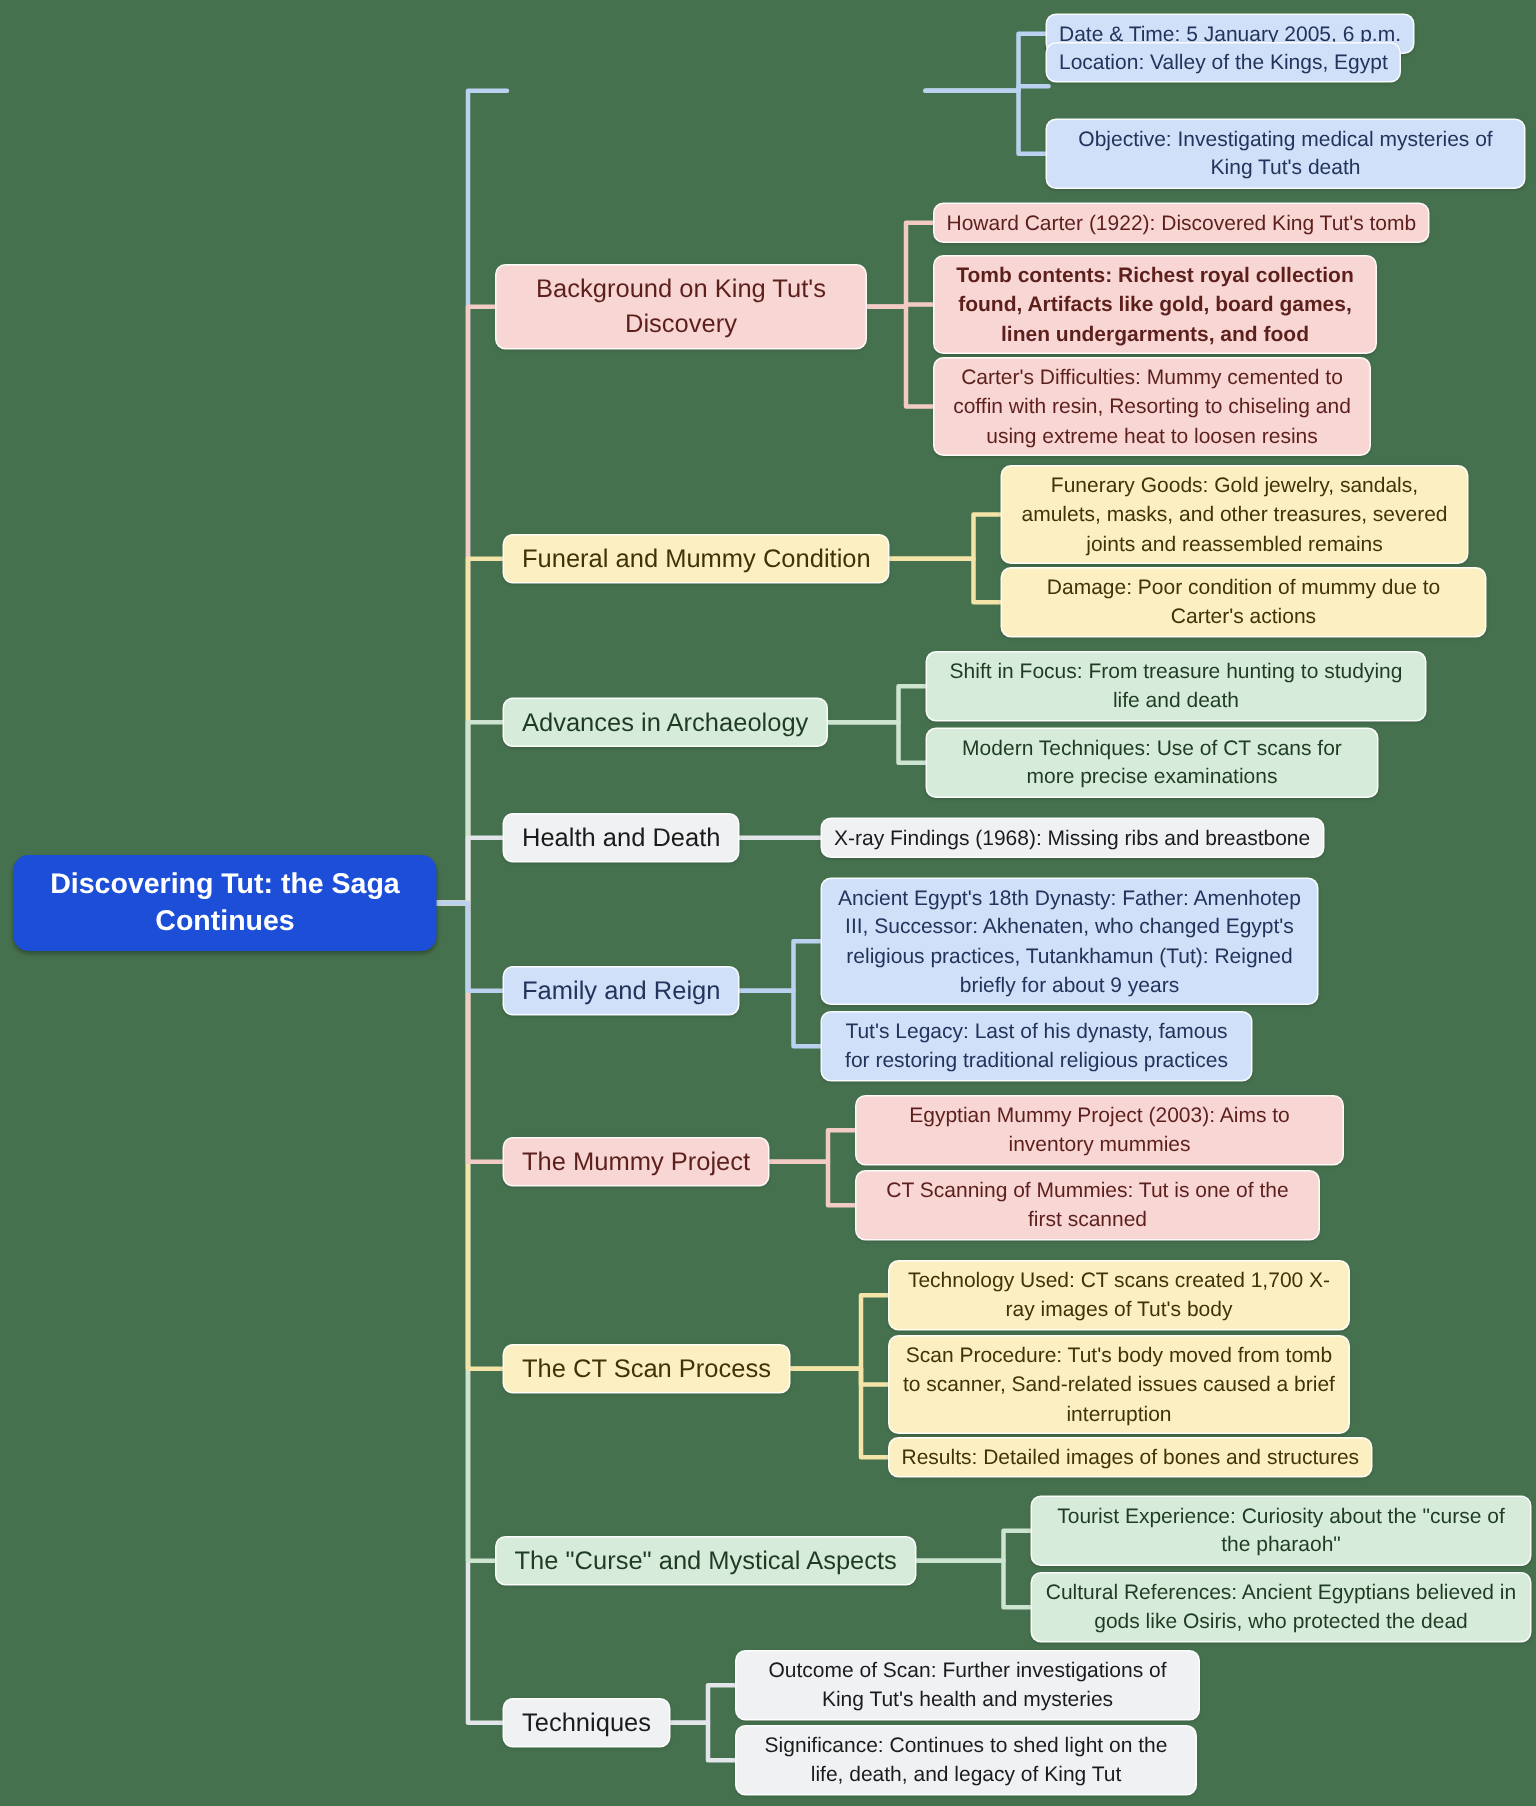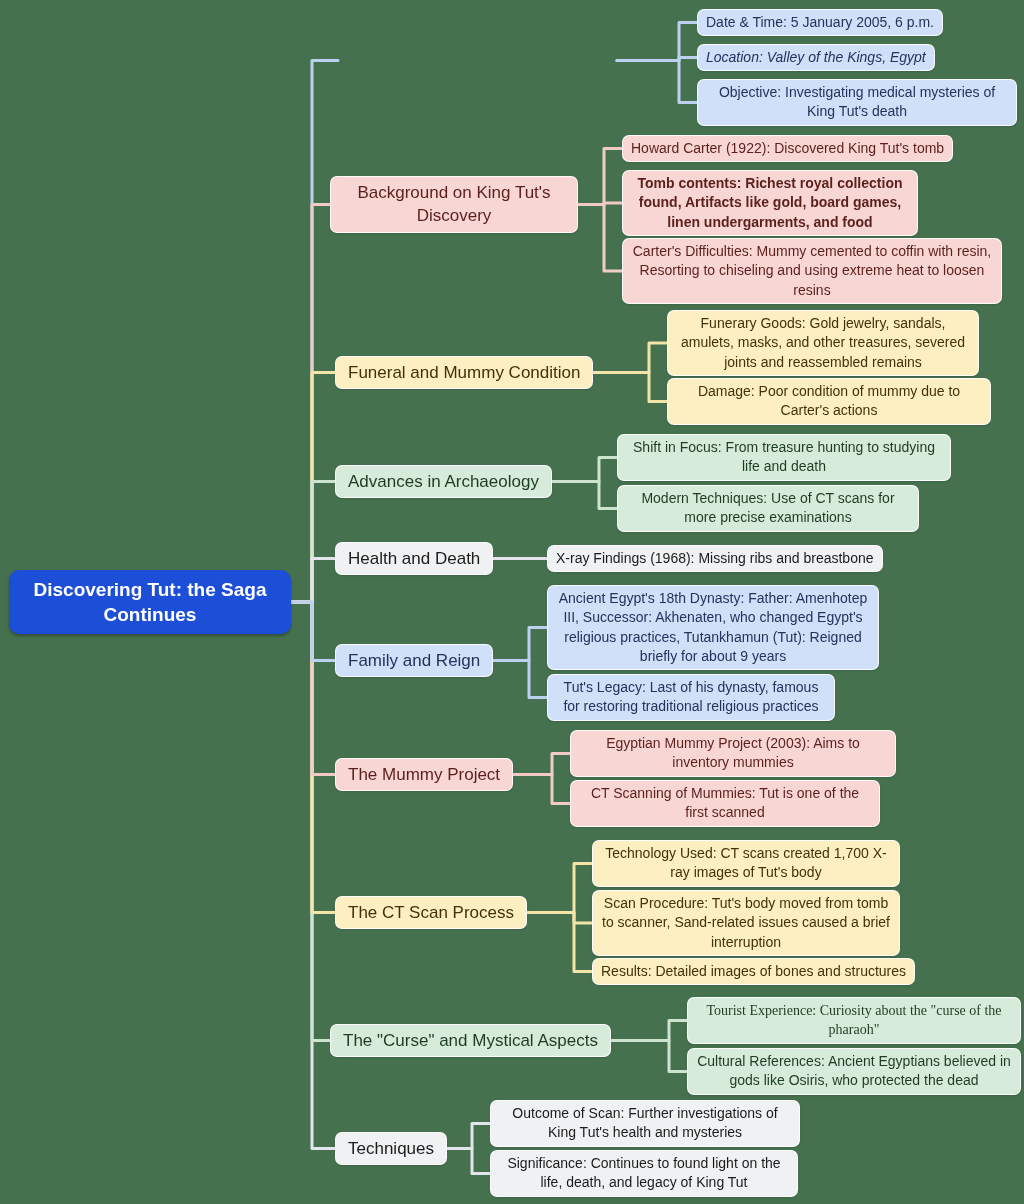--- a/index.html
+++ b/index.html
@@ -42,38 +42,38 @@
   #b3{left:335px;top:465px;}
   #b4{left:335px;top:542px;}
   #b5{left:335px;top:644px;}
   #b6{left:335px;top:758px;}
   #b7{left:335px;top:896px;text-align:right;}
   #b8{left:330px;top:1024px;}
   #b9{left:335px;top:1132px;}
 
   
   #b0c0{left:697px;top:9px;}
-  #b0c1{left:697px;top:44px;font-style:italic;}
+  #b0c1{left:697px;top:28px;}
   #b0c2{left:697px;top:79px;width:320px;}
   #b1c0{left:622px;top:135px;}
   #b1c1{left:622px;top:170px;width:296px;font-weight:bold;}
-  #b1c2{left:622px;top:238px;width:380px;}
+  #b1c2{left:622px;top:238px;width:292px;}
   #b2c0{left:667px;top:310px;width:312px;}
   #b2c1{left:667px;top:378px;width:324px;}
   #b3c0{left:617px;top:434px;width:334px;}
   #b3c1{left:617px;top:485px;width:302px;}
   #b4c0{left:547px;top:545px;text-align:right;}
   #b5c0{left:547px;top:585px;width:332px;}
   #b5c1{left:547px;top:674px;width:288px;}
   #b6c0{left:570px;top:730px;width:326px;}
   #b6c1{left:570px;top:780px;width:310px;}
   #b7c0{left:592px;top:840px;width:308px;}
   #b7c1{left:592px;top:890px;width:308px;}
   #b7c2{left:592px;top:958px;}
-  #b8c0{left:687px;top:997px;width:334px;font-family:Liberation Serif, serif;}
+  #b8c0{left:687px;top:997px;width:334px;}
   #b8c1{left:687px;top:1048px;width:334px;}
   #b9c0{left:490px;top:1100px;width:310px;}
   #b9c1{left:490px;top:1150px;width:308px;}
 </style>
 </head>
 <body style="background: rgb(70, 113, 78);">
 
 <div id="mindmap">
   <svg id="wires" width="1024" height="1204">
       <path d="M 289 602 L 312 602 L 312 60.5 L 338 60.5" fill="none" stroke="#bad2ef" stroke-width="3" stroke-linejoin="round" stroke-linecap="round"></path>
@@ -144,14 +144,14 @@
   <div class="node child wrap c-yellow" id="b7c0">Technology Used: CT scans created 1,700 X-ray images of Tut's body</div>
   <div class="node child wrap c-yellow" id="b7c1">Scan Procedure: Tut's body moved from tomb to scanner, Sand-related issues caused a brief interruption</div>
   <div class="node child c-yellow" id="b7c2">Results: Detailed images of bones and structures</div>
 
   <div class="node branch c-green" id="b8">The "Curse" and Mystical Aspects</div>
   <div class="node child wrap c-green" id="b8c0">Tourist Experience: Curiosity about the "curse of the pharaoh"</div>
   <div class="node child wrap c-green" id="b8c1">Cultural References: Ancient Egyptians believed in gods like Osiris, who protected the dead</div>
 
   <div class="node branch c-gray" id="b9">Techniques</div>
   <div class="node child wrap c-gray" id="b9c0">Outcome of Scan: Further investigations of King Tut's health and mysteries</div>
-  <div class="node child wrap c-gray" id="b9c1">Significance: Continues to found light on the life, death, and legacy of King Tut</div>
+  <div class="node child wrap c-gray" id="b9c1">Significance: Continues to shed light on the life, death, and legacy of King Tut</div>
 </div>
 
 </body></html>

